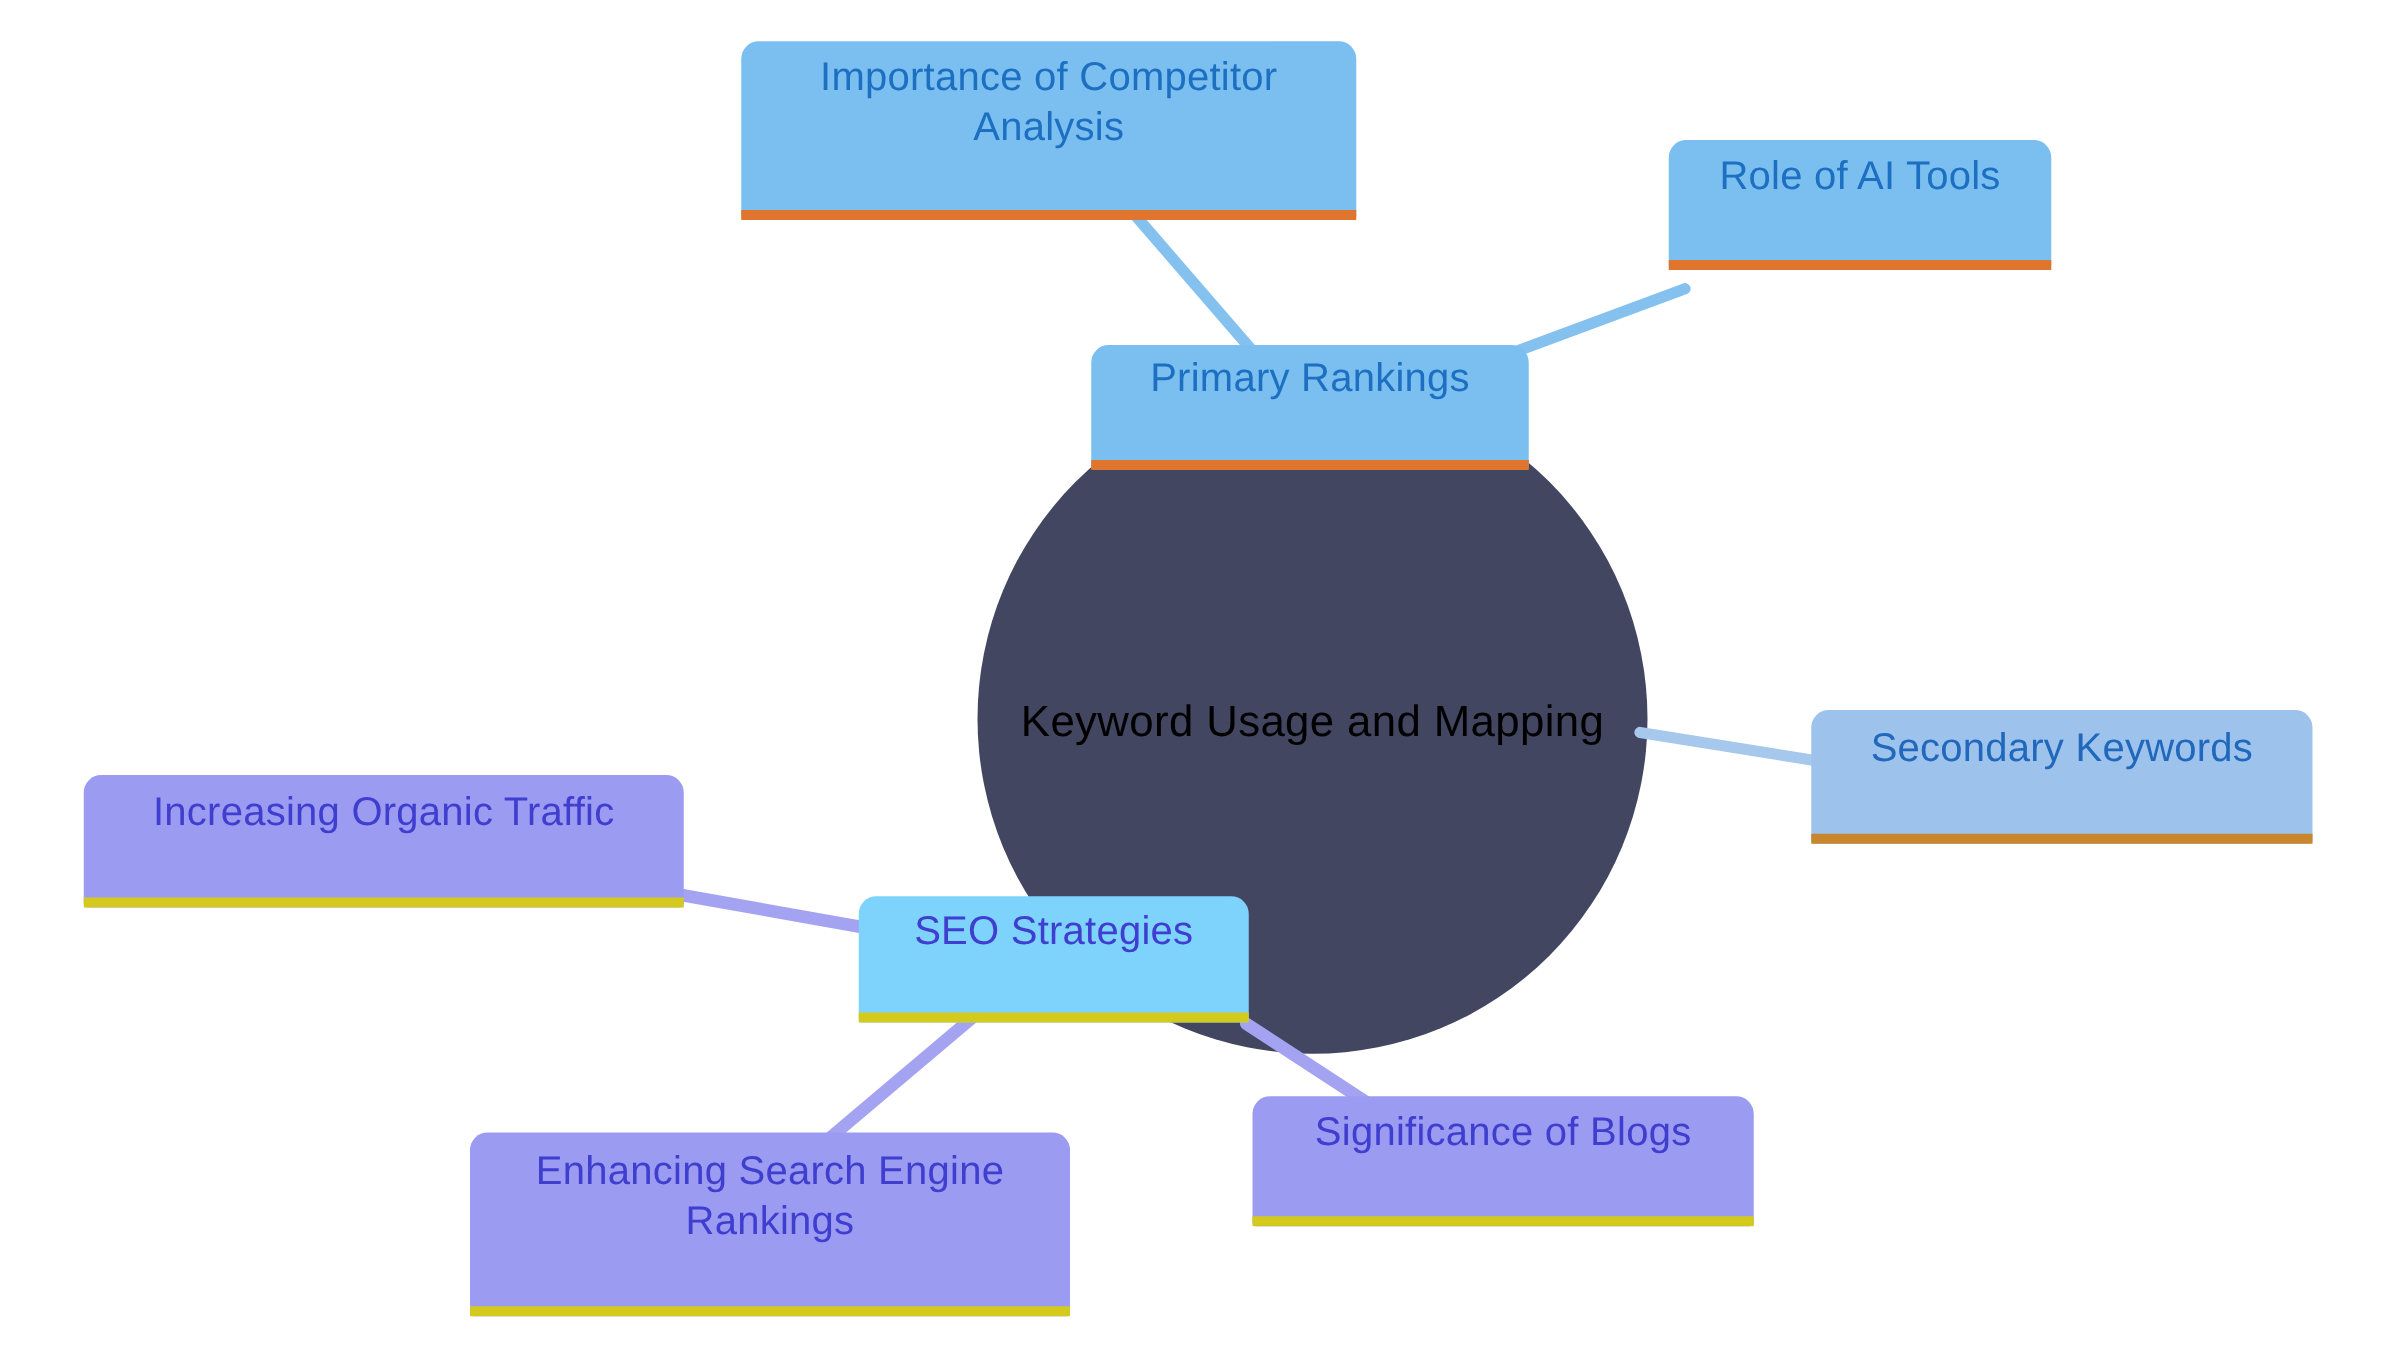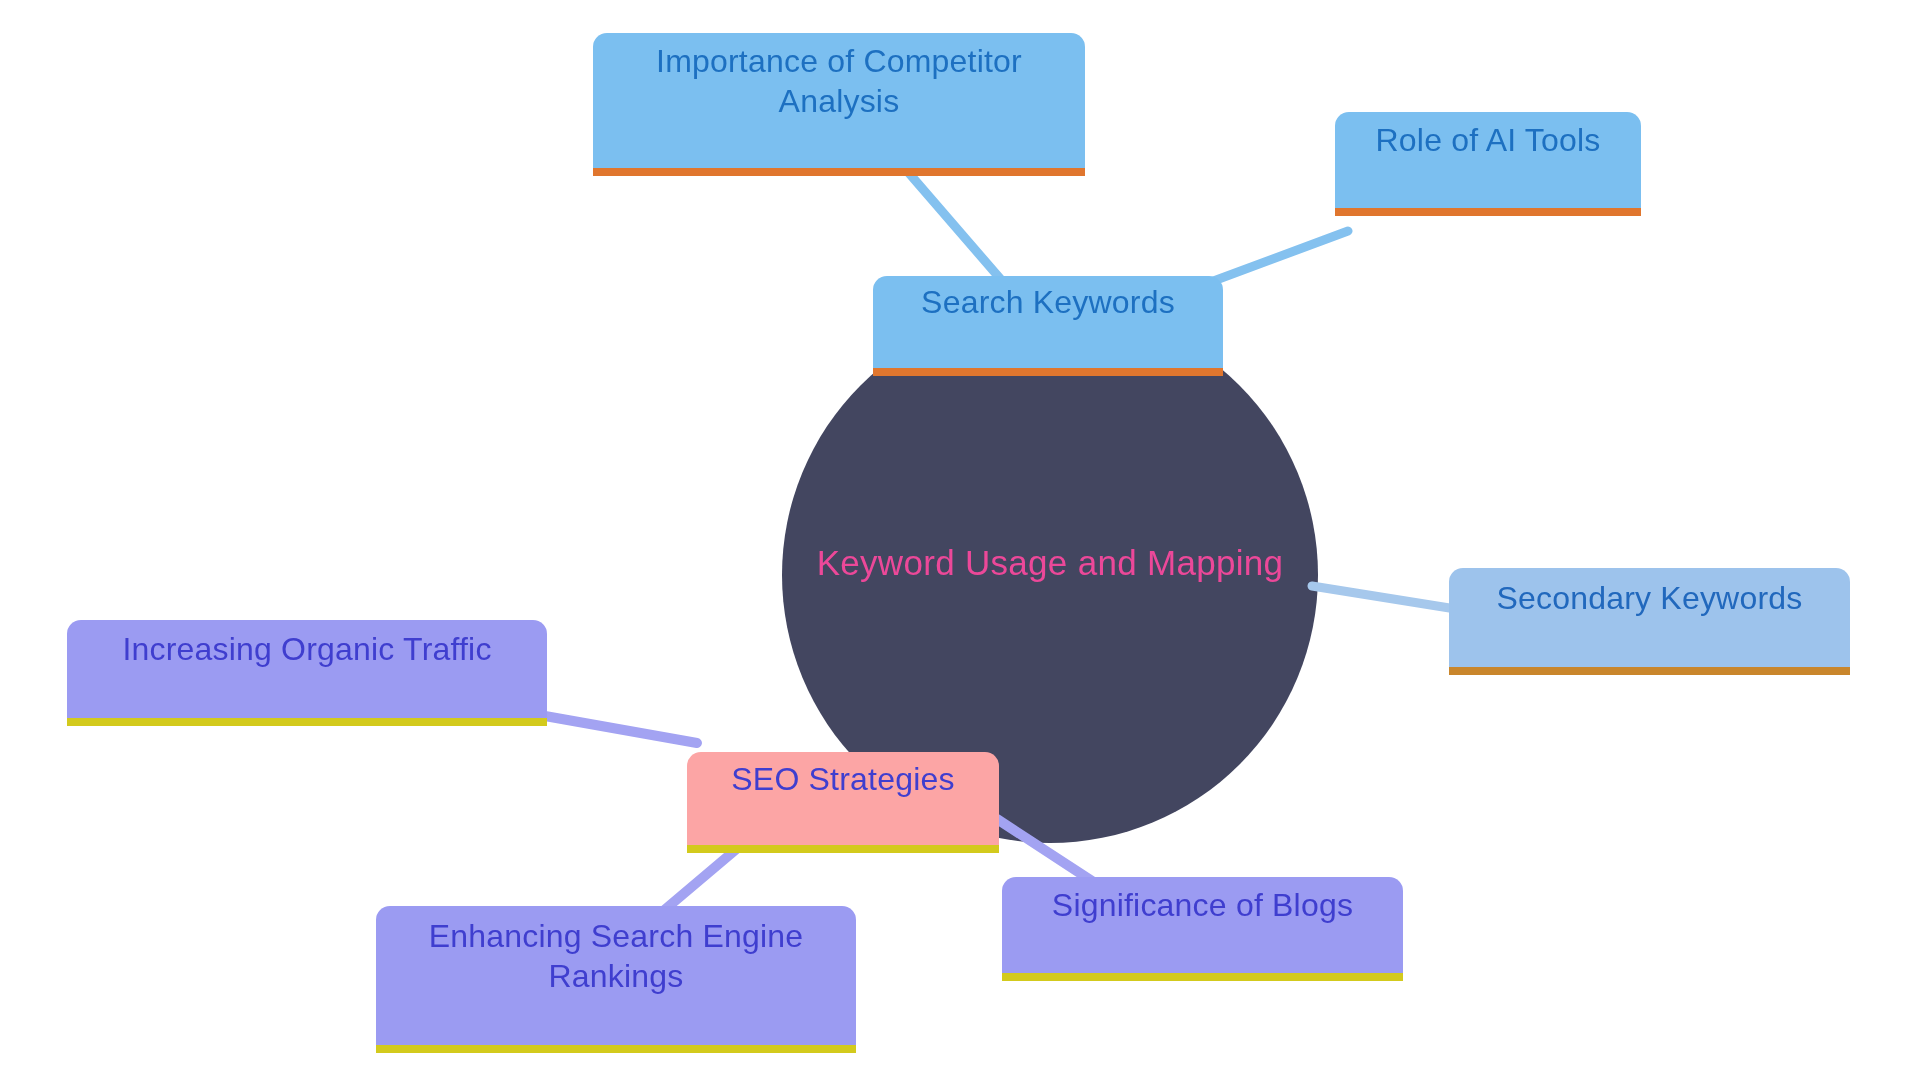--- a/index.html
+++ b/index.html
@@ -50,48 +50,48 @@
     <circle cx="1050" cy="575" r="268" fill="#434660"></circle>
 
     <line x1="908" y1="172" x2="1010" y2="290" stroke-width="9" stroke-linecap="round" stroke="#84c1ef"></line>
     <line x1="1348" y1="231" x2="1200" y2="286" stroke-width="9" stroke-linecap="round" stroke="#84c1ef"></line>
     <line x1="1312" y1="586" x2="1462" y2="610" stroke-width="9" stroke-linecap="round" stroke="#a6c8ec"></line>
     <line x1="545" y1="716" x2="697" y2="743" stroke-width="10" stroke-linecap="round" stroke="#a3a3f2"></line>
     <line x1="778" y1="814" x2="662" y2="912" stroke-width="10" stroke-linecap="round" stroke="#a3a3f2"></line>
     <line x1="997" y1="819" x2="1092" y2="881" stroke-width="10" stroke-linecap="round" stroke="#a3a3f2"></line>
   </svg>
 
-  <div id="central-topic-label" style="color: #ec4899;">Keyword Usage and Mapping</div>
+  <div id="central-topic-label" style="color: #000000; margin-top: 15px;">Keyword Usage and Mapping</div>
 
   <div class="node" style="left: 593px; top: 33px; width: 492px; height: 143px; background: rgb(123, 191, 240); color: rgb(29, 112, 193);">
     <div class="node-label">Importance of Competitor Analysis</div>
     <div class="node-underline" style="background: rgb(224, 118, 46);"></div>
   </div>
 
   <div class="node" style="left: 1335px; top: 112px; width: 306px; height: 104px; background: rgb(123, 191, 240); color: rgb(29, 112, 193);">
     <div class="node-label">Role of AI Tools</div>
     <div class="node-underline" style="background: rgb(224, 118, 46);"></div>
   </div>
 
   <div class="node" style="left: 873px; top: 276px; width: 350px; height: 100px; background: rgb(123, 191, 240); color: rgb(29, 112, 193);">
-    <div class="node-label">Search Keywords</div>
+    <div class="node-label">Primary Rankings</div>
     <div class="node-underline" style="background: rgb(224, 118, 46);"></div>
   </div>
 
   <div class="node" style="left: 67px; top: 620px; width: 480px; height: 106px; background: rgb(155, 155, 242); color: rgb(63, 62, 207);">
     <div class="node-label">Increasing Organic Traffic</div>
     <div class="node-underline" style="background: rgb(211, 202, 29);"></div>
   </div>
 
   <div class="node" style="left: 1449px; top: 568px; width: 401px; height: 107px; background: rgb(157, 195, 236); color: rgb(33, 104, 189);">
     <div class="node-label">Secondary Keywords</div>
     <div class="node-underline" style="background: rgb(201, 134, 44);"></div>
   </div>
 
-  <div class="node" style="left: 687px; top: 717px; width: 312px; height: 101px; background: #fca5a5; color: rgb(63, 62, 207); margin-top: 35px;">
+  <div class="node" style="left: 687px; top: 717px; width: 312px; height: 101px; background: #7dd3fc; color: rgb(63, 62, 207);">
     <div class="node-label">SEO Strategies</div>
     <div class="node-underline" style="background: rgb(211, 202, 29);"></div>
   </div>
 
   <div class="node" style="left: 333px; top: 906px; width: 480px; height: 147px; background: rgb(155, 155, 242); color: rgb(63, 62, 207); margin-left: 43px;">
     <div class="node-label">Enhancing Search Engine Rankings</div>
     <div class="node-underline" style="background: rgb(211, 202, 29);"></div>
   </div>
 
   <div class="node" style="left: 1002px; top: 877px; width: 401px; height: 104px; background: rgb(155, 155, 242); color: rgb(63, 62, 207);">

